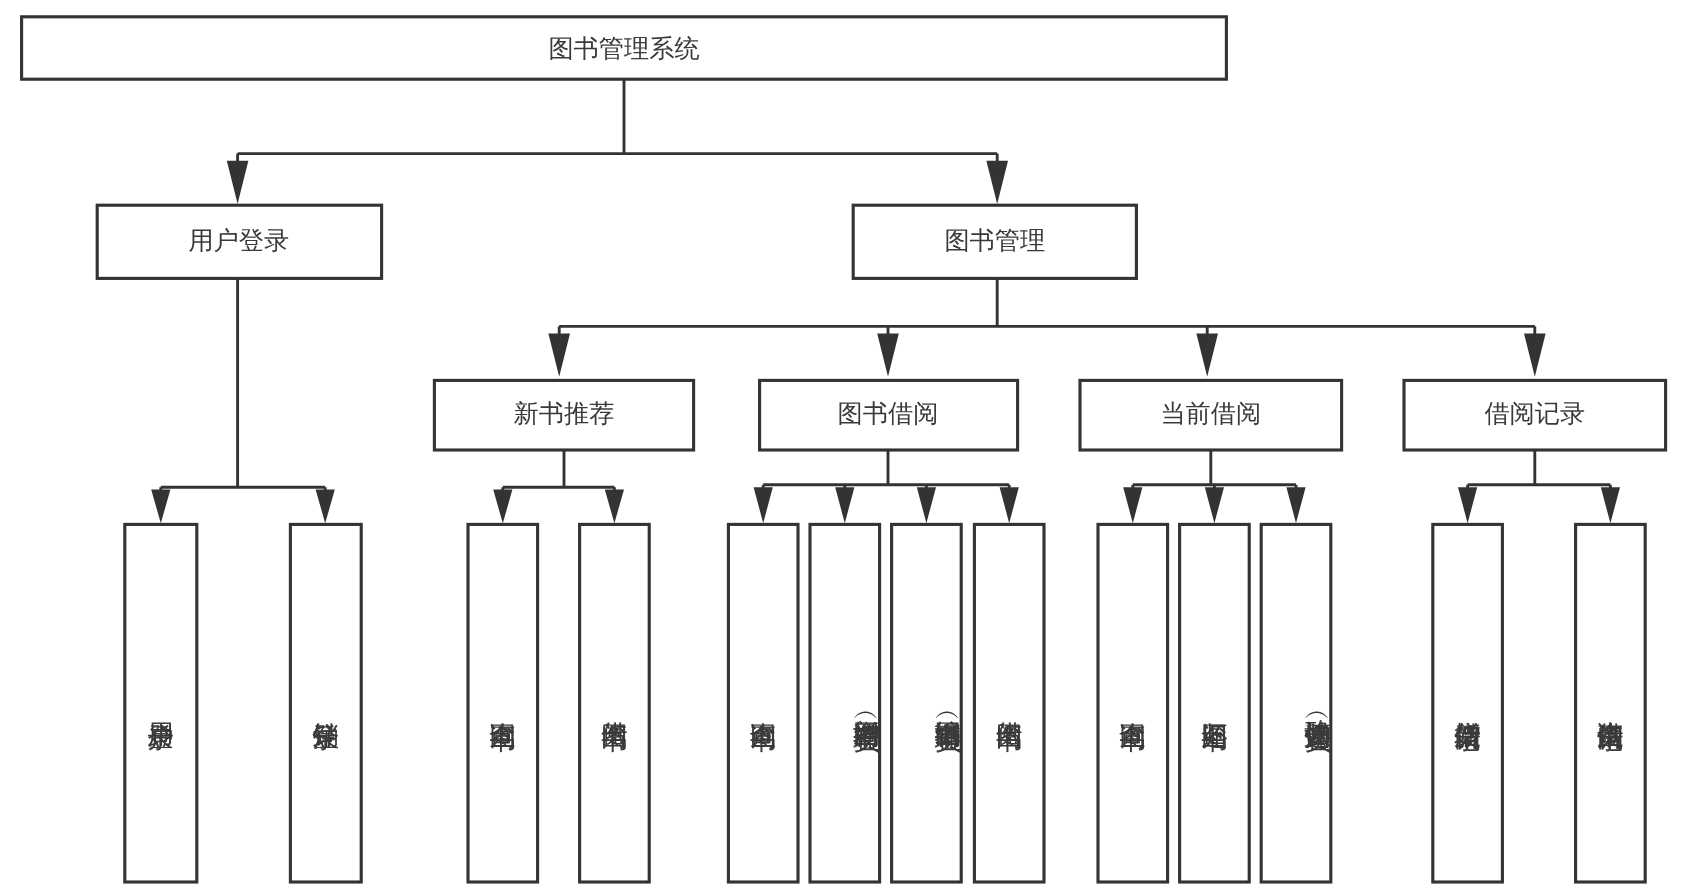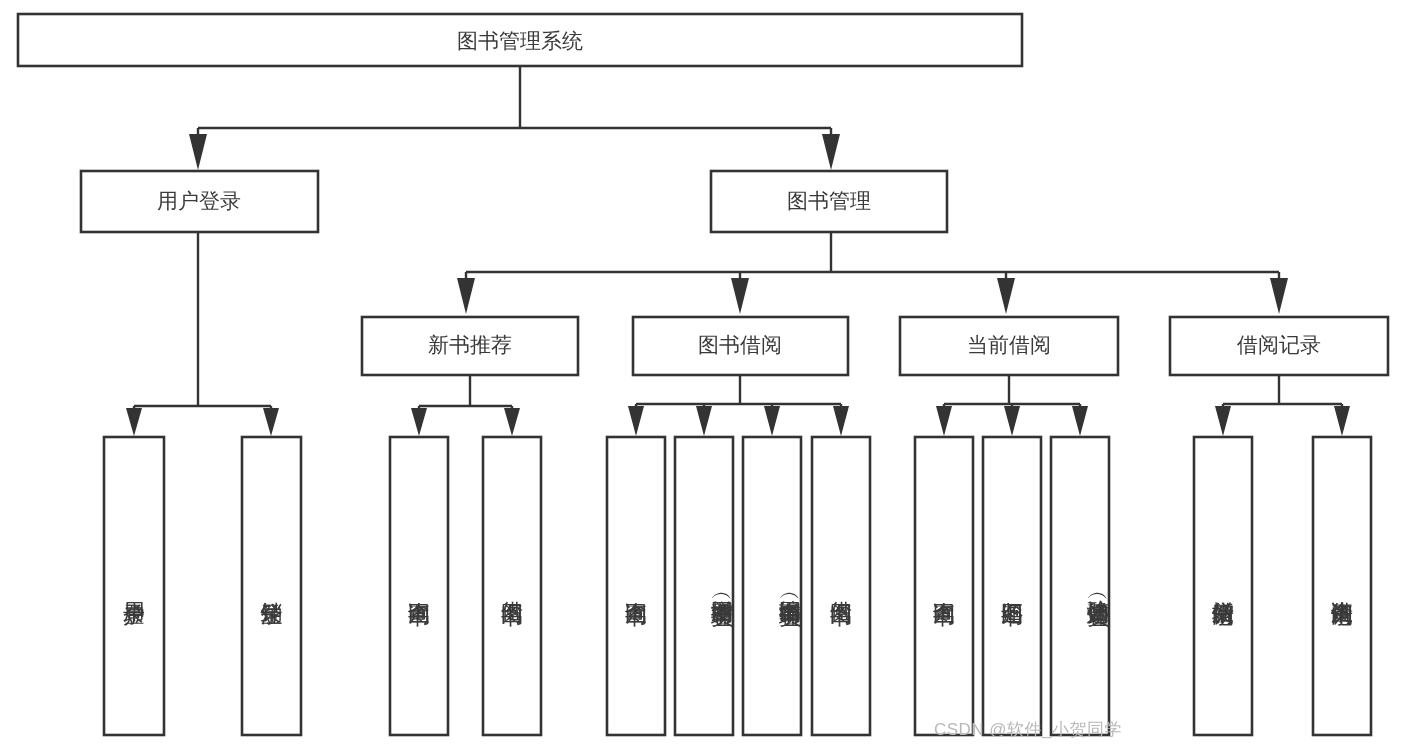--- a/index.html
+++ b/index.html
@@ -223,15 +223,14 @@
   <div class="node-label-v" style="left:915px; top:437px; width:58px; height:298px; display:flex; align-items:center; justify-content:center;">查询图书</div>
 
   <div class="node-label-v" style="left:983px; top:437px; width:58px; height:298px; display:flex; align-items:center; justify-content:center;">归还图书</div>
 
   <div class="node-label-v" style="left:1051px; top:441px; width:58px; height:290px; display:flex; align-items:flex-start; justify-content:center;">确认归还（管理员）</div>
 
   <div class="node-label-v" style="left:1194px; top:437px; width:58px; height:298px; display:flex; align-items:center; justify-content:center;">新增借阅记录</div>
 
   <div class="node-label-v" style="left:1313px; top:437px; width:58px; height:298px; display:flex; align-items:center; justify-content:center;">查询借阅记录</div>
 
-  <div class="watermark">CSDN @软件_小贺同学</div>
 
 </div>
 
 </body></html>

